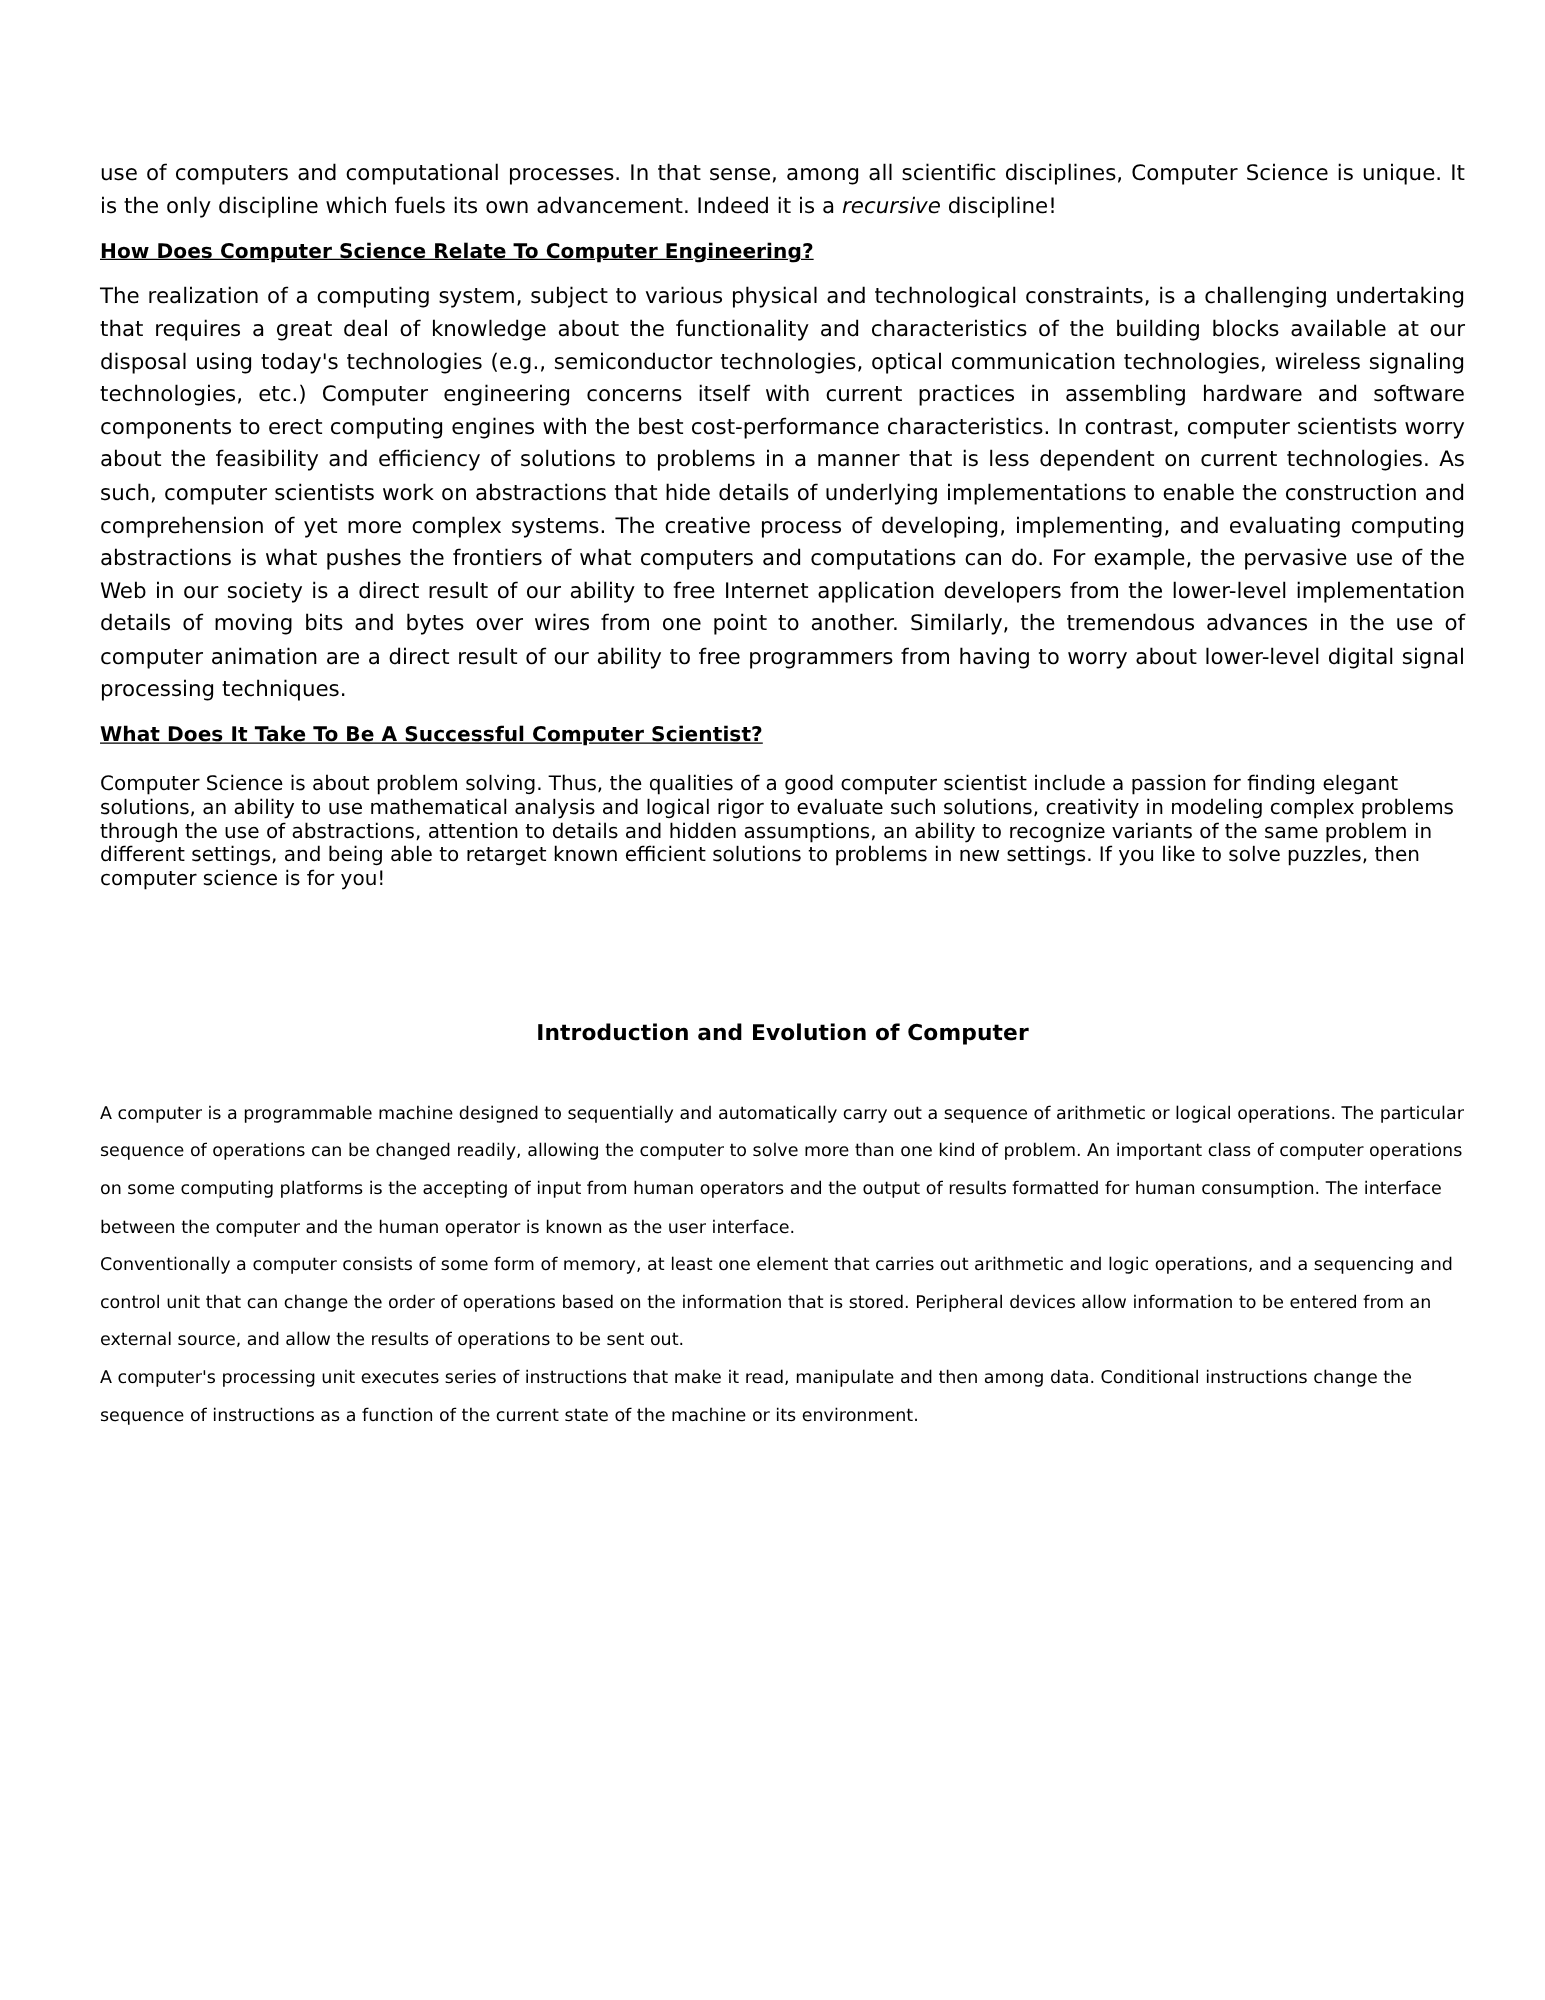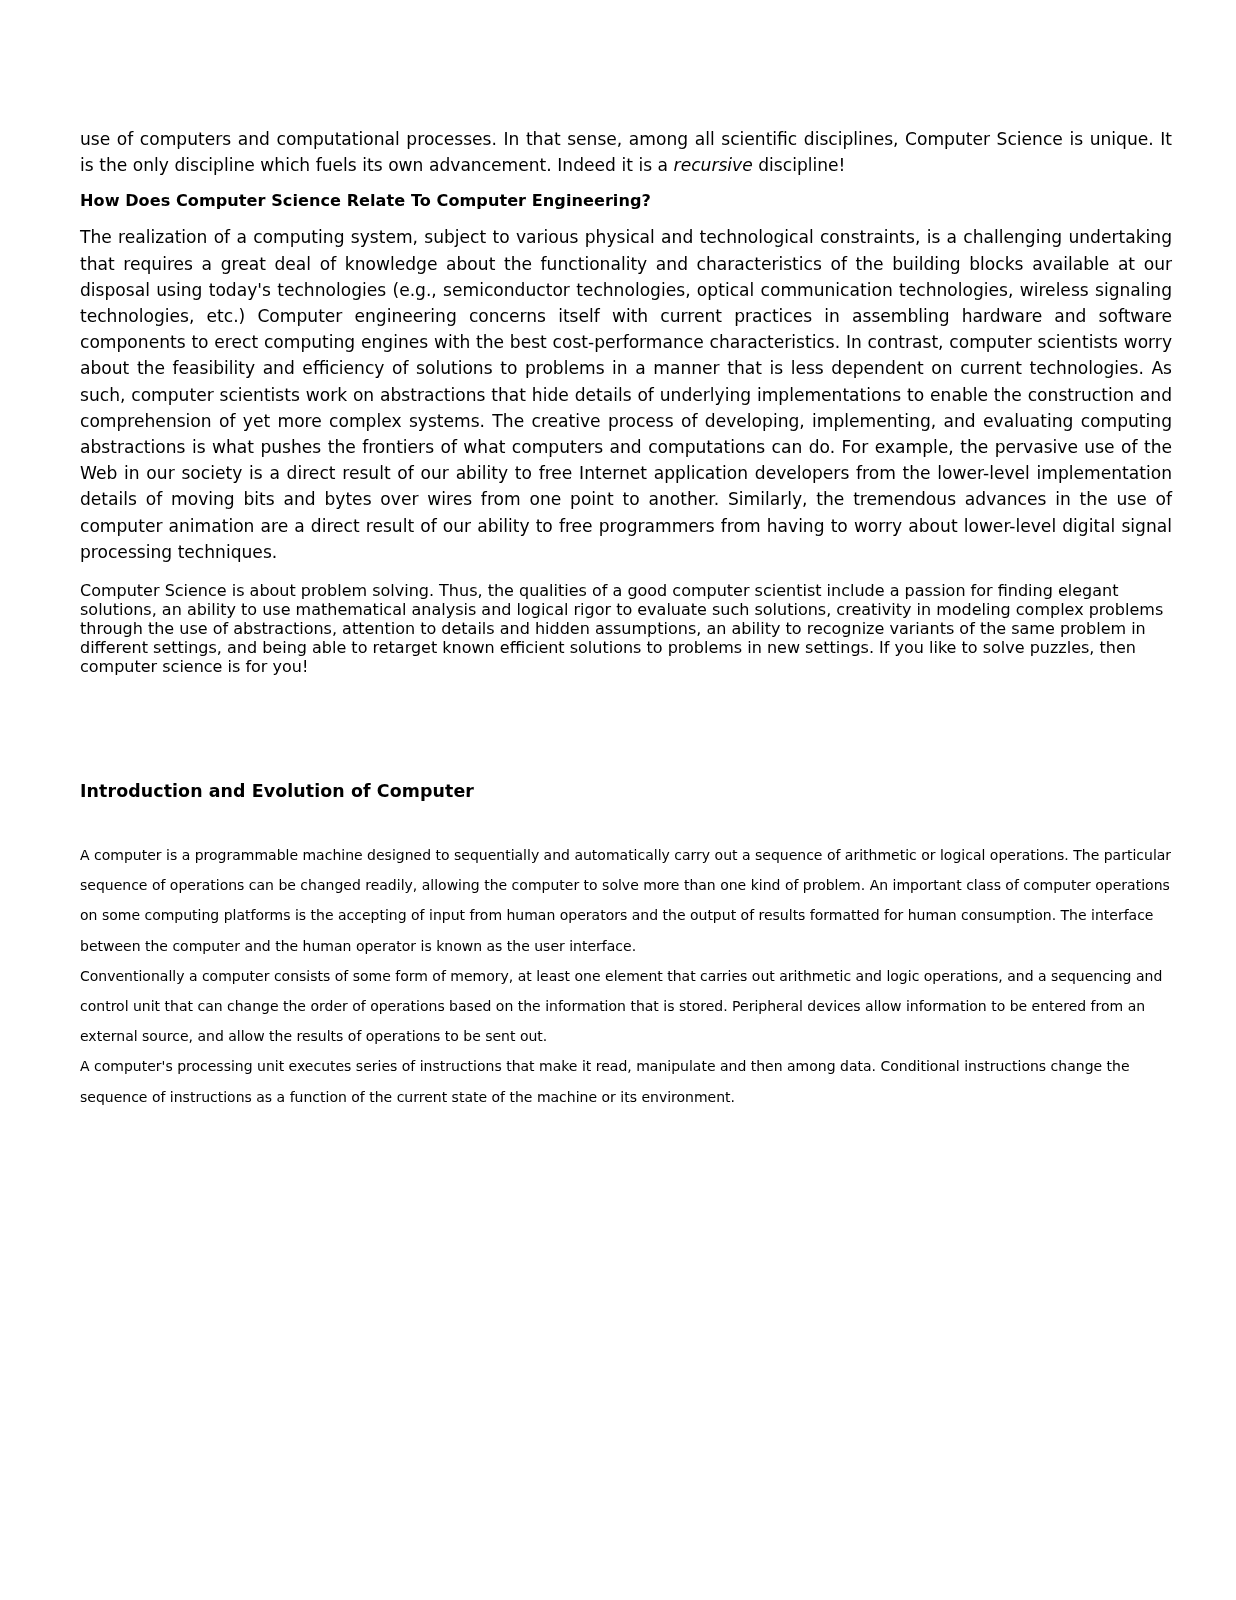--- a/index.html
+++ b/index.html
@@ -39,37 +39,38 @@
     word-spacing: 0.1px;
     hyphens: none;
   }
   .sec-a h2.heading {
     margin: 0 0 10px 0;
     font-size: 16.1px;
     line-height: 26px;
     font-weight: bold;
     text-align: left;
     letter-spacing: 0.05px;
+    text-decoration: underline;
   }
   .sec-a p.body em {
     font-style: italic;
   }
 
   
   .gap {
     height: 86px;
   }
 
   
   .sec-b h2.center-heading {
     margin: 0 0 36px 0;
     font-size: 17.4px;
     line-height: 26px;
     font-weight: bold;
-    text-align: left;
+    text-align: center;
     letter-spacing: 0.1px;
   }
   .sec-b p.body2 {
     margin: 0;
     font-size: 14px;
     line-height: 30.2px;
     text-align: left;
     hyphens: none;
   }
 </style>
@@ -80,20 +81,21 @@
   <div class="content">
 
     <div class="sec-a">
 
       <p class="body"><span>use of computers and computational processes. In that sense, among all scientific disciplines, Computer Science is unique. It is the only discipline which fuels its own advancement. Indeed it is a </span><em>recursive</em><span> discipline!</span></p>
 
       <h2 class="heading">How Does Computer Science Relate To Computer Engineering?</h2>
 
       <p class="body">The realization of a computing system, subject to various physical and technological constraints, is a challenging undertaking that requires a great deal of knowledge about the functionality and characteristics of the building blocks available at our disposal using today's technologies (e.g., semiconductor technologies, optical communication technologies, wireless signaling technologies, etc.) Computer engineering concerns itself with current practices in assembling hardware and software components to erect computing engines with the best cost-performance characteristics. In contrast, computer scientists worry about the feasibility and efficiency of solutions to problems in a manner that is less dependent on current technologies. As such, computer scientists work on abstractions that hide details of underlying implementations to enable the construction and comprehension of yet more complex systems. The creative process of developing, implementing, and evaluating computing abstractions is what pushes the frontiers of what computers and computations can do. For example, the pervasive use of the Web in our society is a direct result of our ability to free Internet application developers from the lower-level implementation details of moving bits and bytes over wires from one point to another. Similarly, the tremendous advances in the use of computer animation are a direct result of our ability to free programmers from having to worry about lower-level digital signal processing techniques.</p>
 
+      <h2 class="heading">What Does It Take To Be A Successful Computer Scientist?</h2>
 
       <p class="body2">Computer Science is about problem solving. Thus, the qualities of a good computer scientist include a passion for finding elegant solutions, an ability to use mathematical analysis and logical rigor to evaluate such solutions, creativity in modeling complex problems through the use of abstractions, attention to details and hidden assumptions, an ability to recognize variants of the same problem in different settings, and being able to retarget known efficient solutions to problems in new settings. If you like to solve puzzles, then computer science is for you!</p>
     </div>
 
     <div class="gap"></div>
 
     <div class="sec-b">
 
       <h2 class="center-heading">Introduction and Evolution of Computer</h2>
 

